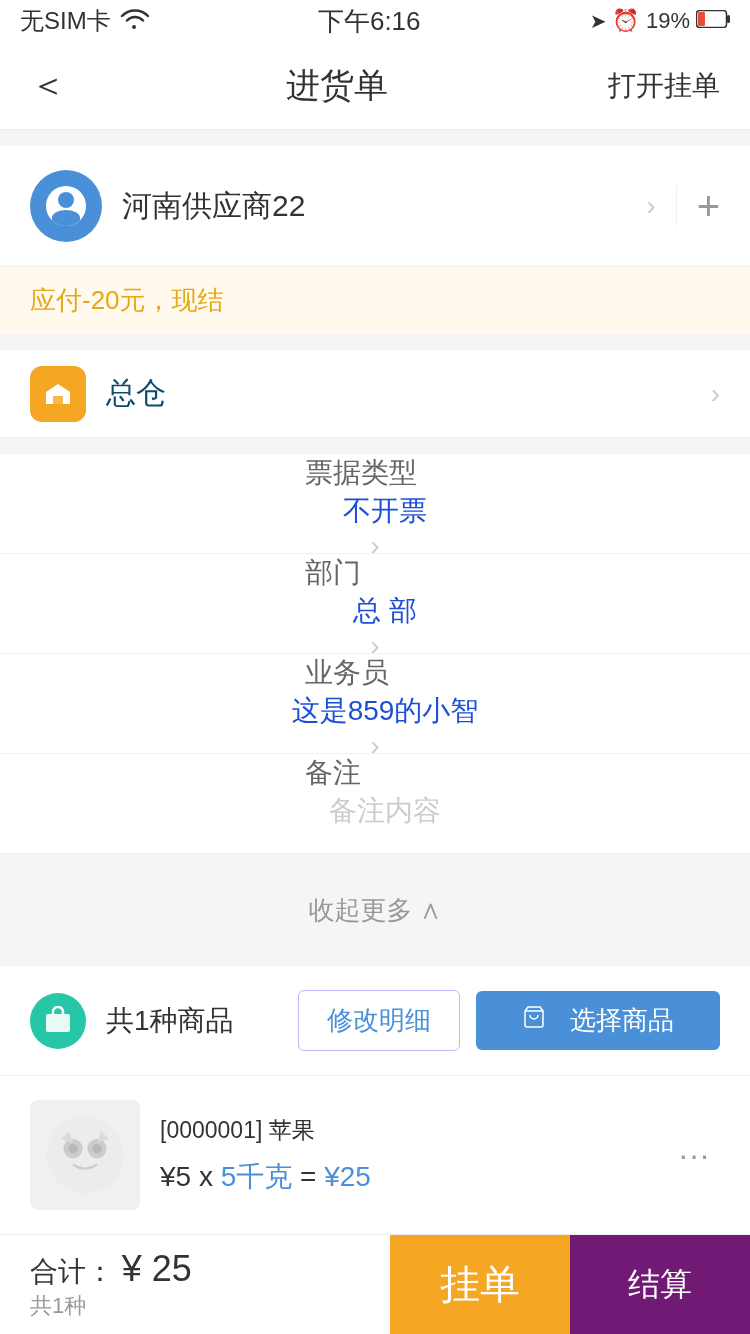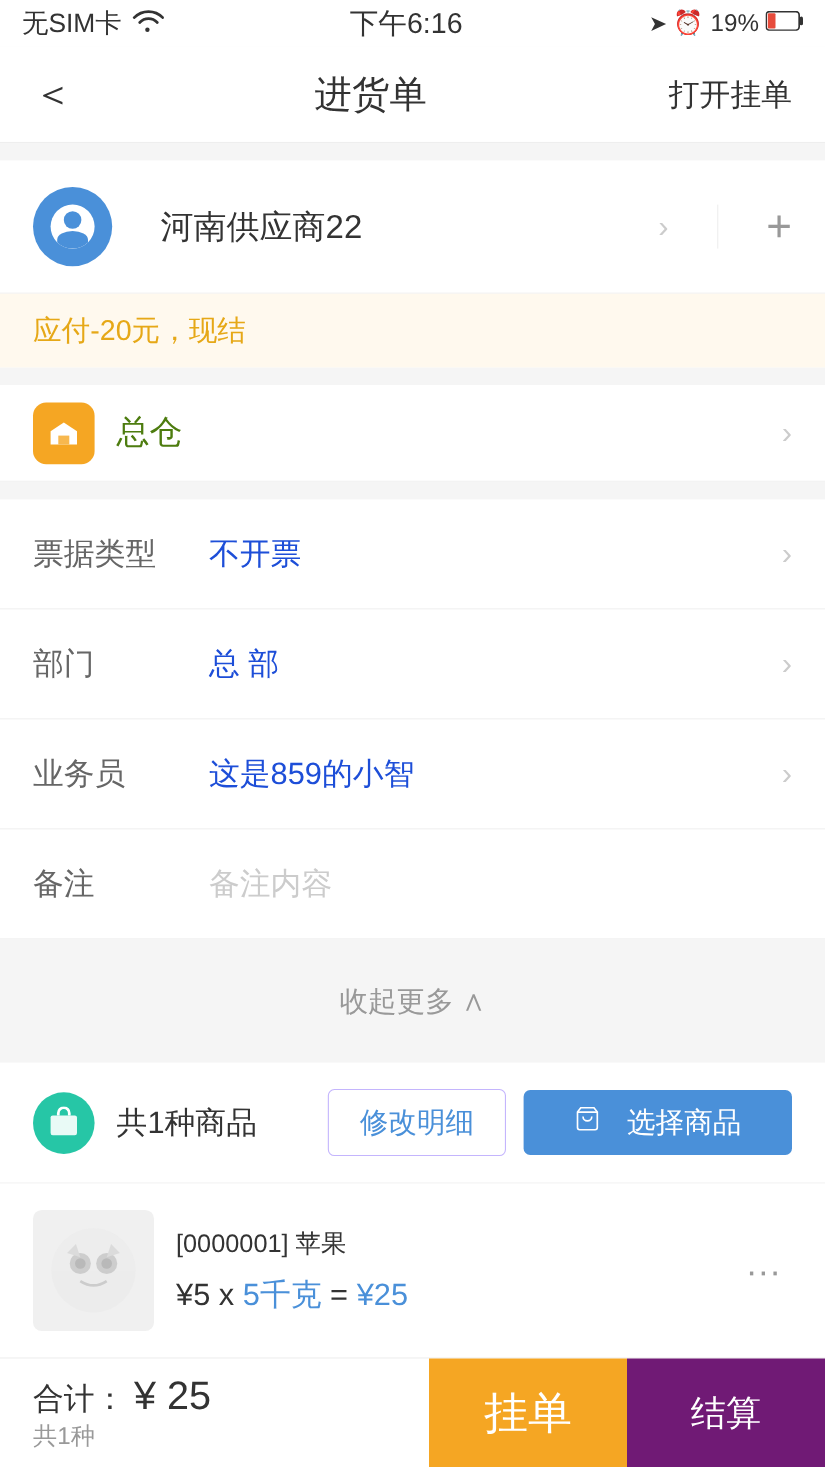--- a/index.html
+++ b/index.html
@@ -60,21 +60,20 @@
       margin-top: 16px;
     }
 
     
     .supplier-row {
       display: flex;
       align-items: center;
       padding: 24px 30px;
       background: #fff;
       border-bottom: 1px solid #f0f0f0;
-      gap: 24px;
     }
     .supplier-avatar {
       width: 72px;
       height: 72px;
       border-radius: 50%;
       background: #4a90d9;
       display: flex;
       align-items: center;
       justify-content: center;
       margin-right: 20px;
@@ -159,34 +158,35 @@
       display: flex;
       align-items: center;
       justify-content: center;
       margin-right: 20px;
       flex-shrink: 0;
     }
     .row-icon svg { width: 32px; height: 32px; }
     .row-label {
       flex: 1;
       font-size: 30px;
-      color: #4d7c0f;
+      color: #0c4a6e;
     }
 
     
     .form-section {
       background: #fff;
       margin-top: 16px;
     }
     .form-row {
       display: flex;
       align-items: center;
       padding: 0 30px;
       height: 100px;
       border-bottom: 1px solid #f0f0f0;
+      flex-direction: column;
     }
     .form-row-label {
       font-size: 28px;
       color: #666;
       width: 140px;
       flex-shrink: 0;
     }
     .form-row-value {
       flex: 1;
       font-size: 28px;

